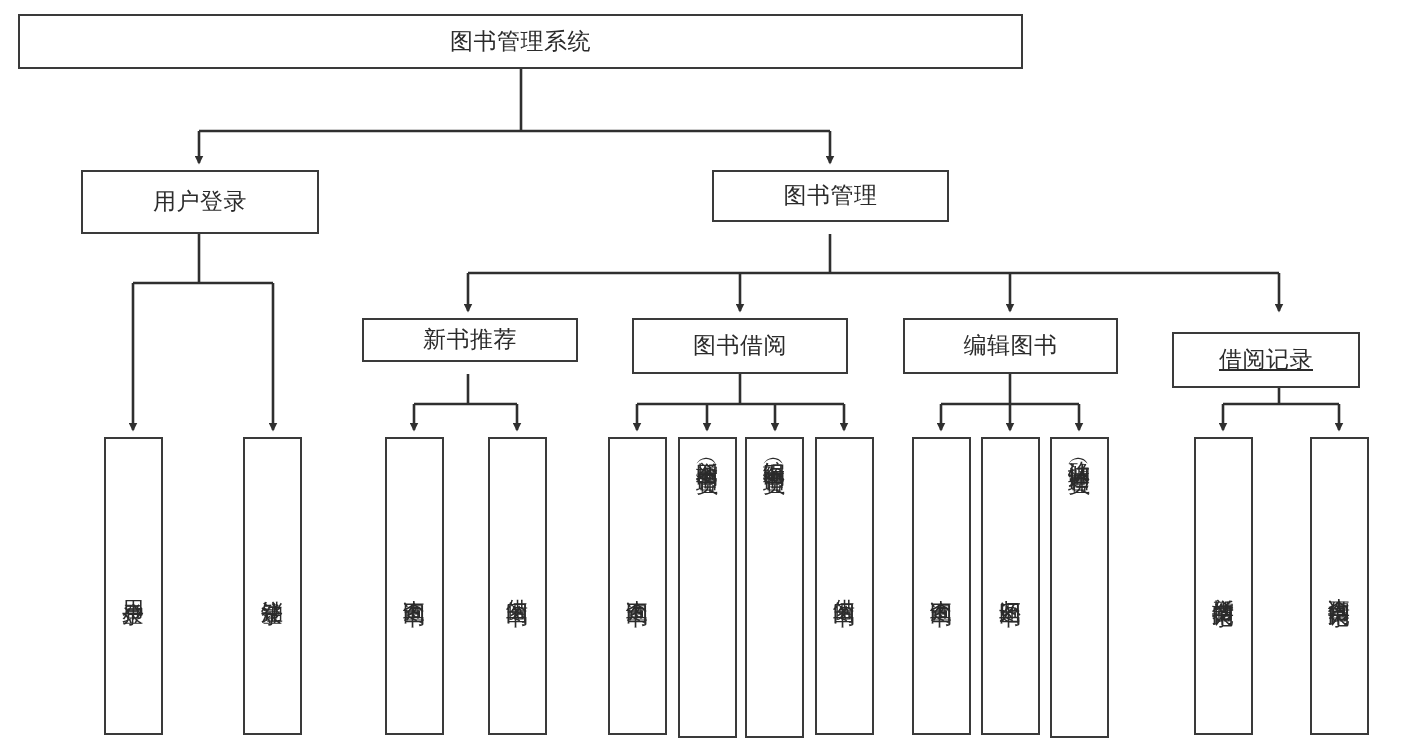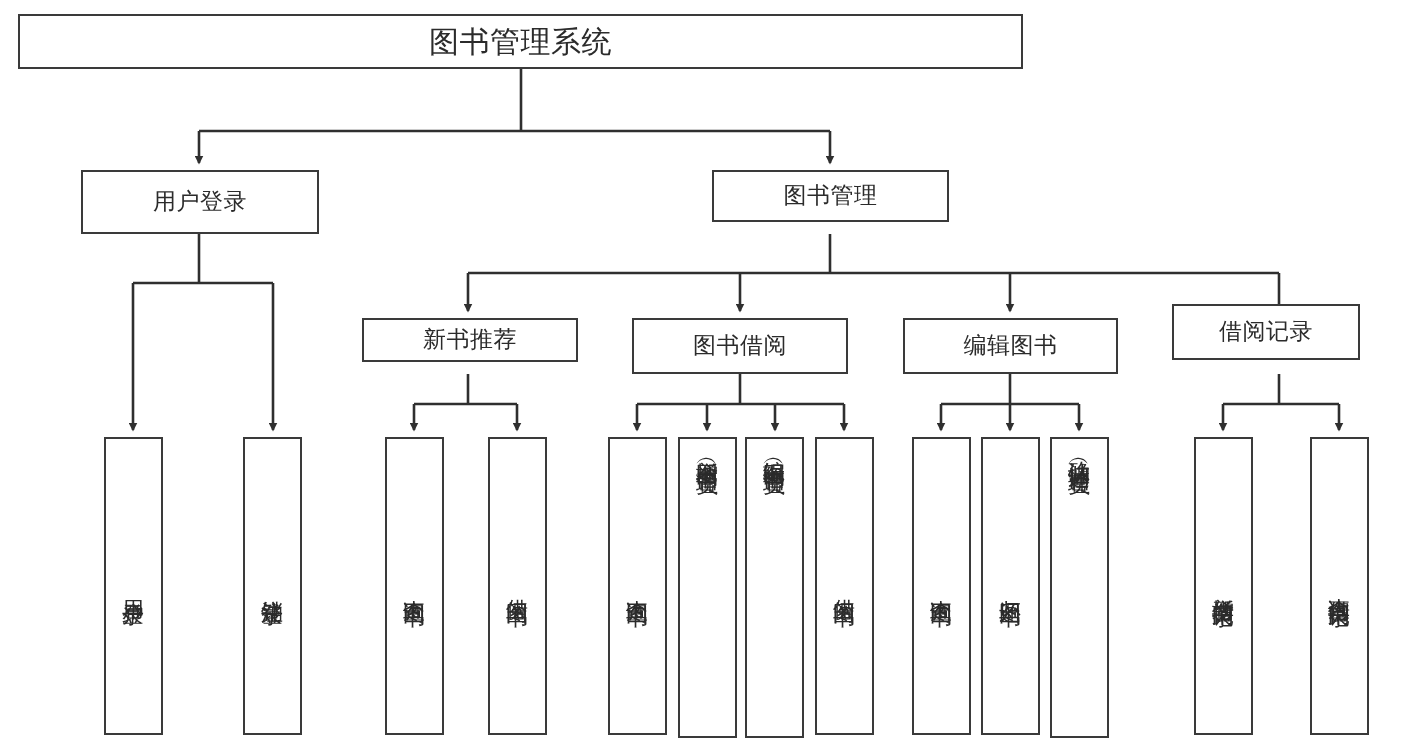--- a/index.html
+++ b/index.html
@@ -41,21 +41,21 @@
     display: block;
     text-align: center;
     line-height: 1.18;
     letter-spacing: 0.5px;
   }
   
   .node.horiz .label {
     writing-mode: horizontal-tb;
     font-size: 23px;
   }
-  .node.root .label { font-size: 30px; }
+  .node.root .label { font-size: 23px; }
   
   .node.vert {
     align-items: flex-start;
     justify-content: center;
     padding-top: 4px;
   }
   .node.vert .label {
     writing-mode: vertical-rl;
     text-orientation: upright;
     font-size: 22px;
@@ -150,21 +150,21 @@
   </div>
 
   <div class="node horiz" style="left:632px; top:318px; width:216px; height:56px;">
     <span class="label">图书借阅</span>
   </div>
 
   <div class="node horiz" style="left:903px; top:318px; width:215px; height:56px;">
     <span class="label">编辑图书</span>
   </div>
 
-  <div class="node horiz" style="left:1172px; top:304px; width:188px; height:56px;">
+  <div class="node horiz" style="left:1172px; top:332px; width:188px; height:56px;text-decoration:underline;">
     <span class="label">借阅记录</span>
   </div>
 
   <div class="node vert centered" style="left:104px; top:437px; width:59px; height:298px;">
     <span class="label">用户登录</span>
   </div>
 
   <div class="node vert centered" style="left:243px; top:437px; width:59px; height:298px;">
     <span class="label">注销登录</span>
   </div>

